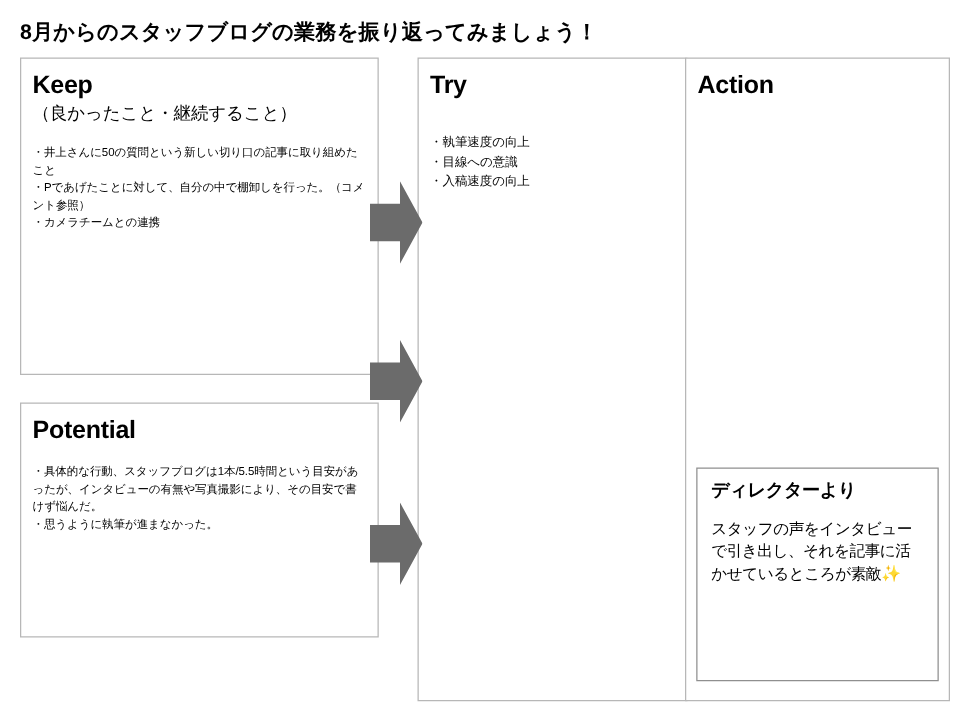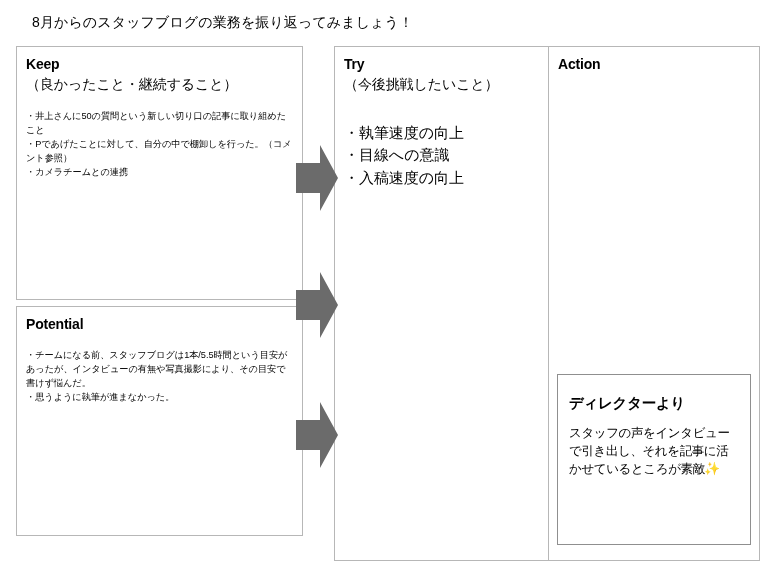--- a/index.html
+++ b/index.html
@@ -12,46 +12,46 @@
     height: 576px;
     position: relative;
     overflow: hidden;
     font-family: "Liberation Sans", "DejaVu Sans", sans-serif;
     color: #000000;
     -webkit-font-smoothing: antialiased;
   }
 
   .page-title {
     position: absolute;
-    left: 32px;
+    left: 16px;
     top: 14px;
-    font-size: 14px;
-    font-weight: normal;
+    font-size: 17px;
+    font-weight: bold;
     letter-spacing: 0.1px;
     white-space: nowrap;
   }
 
   .panel {
     position: absolute;
     border: 1px solid #b7b7b7;
     background: #ffffff;
     box-sizing: border-box;
   }
 
   .panel-keep      { left: 16px;  top: 46px;  width: 287px; height: 254px; }
-  .panel-potential { left: 16px;  top: 306px; width: 287px; height: 230px; }
+  .panel-potential { left: 16px;  top: 322px; width: 287px; height: 188px; }
   .panel-try       { left: 334px; top: 46px;  width: 216px; height: 515px; }
   .panel-action    { left: 548px; top: 46px;  width: 212px; height: 515px; }
 
   .panel-inner {
     padding: 10px 9px 0 9px;
   }
 
   .sec-title {
-    font-size: 14px;
+    font-size: 20px;
     font-weight: bold;
     line-height: 1.12;
     letter-spacing: -0.2px;
     margin: 0;
   }
 
   .sec-subtitle {
     font-size: 14px;
     font-weight: normal;
     line-height: 1.35;
@@ -62,35 +62,35 @@
   .sec-body {
     margin: 16px 0 0 0;
     font-size: 9.2px;
     line-height: 1.52;
     letter-spacing: -0.05px;
     white-space: pre-line;
   }
 
   .panel-try .sec-body,
   .panel-action .sec-body {
-    font-size: 15px;
+    font-size: 10px;
     margin-top: 28px;
   }
 
   
   .director-box {
     position: absolute;
     left: 557px;
     top: 374px;
     width: 194px;
     height: 171px;
     border: 1px solid #8f8f8f;
     background: #ffffff;
     box-sizing: border-box;
-    padding: 21px 10px 0 11px;
+    padding: 11px 10px 0 11px;
   }
   .director-title {
     font-size: 14.5px;
     font-weight: bold;
     letter-spacing: -0.3px;
     margin: 0;
     line-height: 1.1;
   }
   .director-body {
     margin: 13px 0 0 0;
@@ -125,29 +125,28 @@
     <div class="sec-subtitle">（良かったこと・継続すること）</div>
     <div class="sec-body">・井上さんに50の質問という新しい切り口の記事に取り組めたこと
 ・Pであげたことに対して、自分の中で棚卸しを行った。（コメント参照）
 ・カメラチームとの連携</div>
   </div>
 </div>
 
 <div class="panel panel-potential">
   <div class="panel-inner">
     <div class="sec-title">Potential</div>
-    <div class="sec-body">・チームになる前、スタッフブログは1本/5.5時間という目安があったが、インタビューの有無や写真撮影により、その目安で書けず悩んだ。
+    <div class="sec-body">・具体的な行動、スタッフブログは1本/5.5時間という目安があったが、インタビューの有無や写真撮影により、その目安で書けず悩んだ。
 ・思うように執筆が進まなかった。</div>
   </div>
 </div>
 
 <div class="panel panel-try">
   <div class="panel-inner">
     <div class="sec-title">Try</div>
-    <div class="sec-subtitle">（今後挑戦したいこと）</div>
     <div class="sec-body">・執筆速度の向上
 ・目線への意識
 ・入稿速度の向上</div>
   </div>
 </div>
 
 <div class="panel panel-action">
   <div class="panel-inner">
     <div class="sec-title">Action</div>
   </div>

